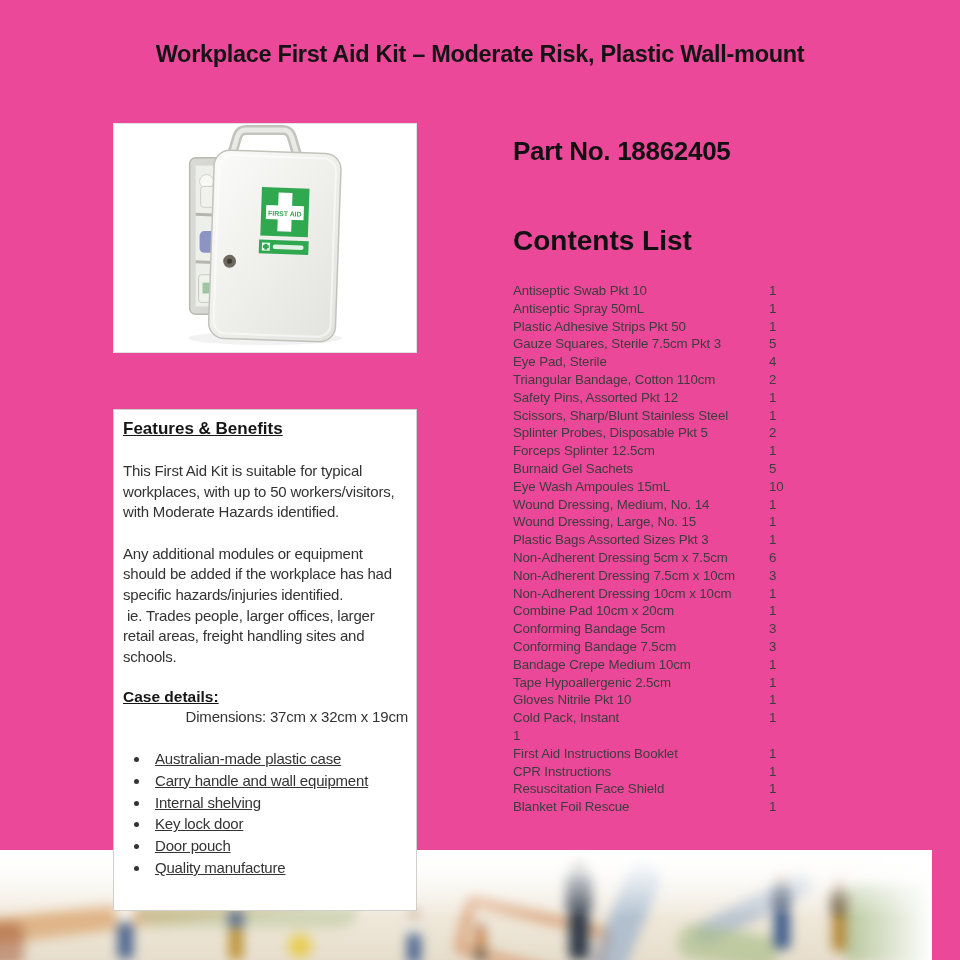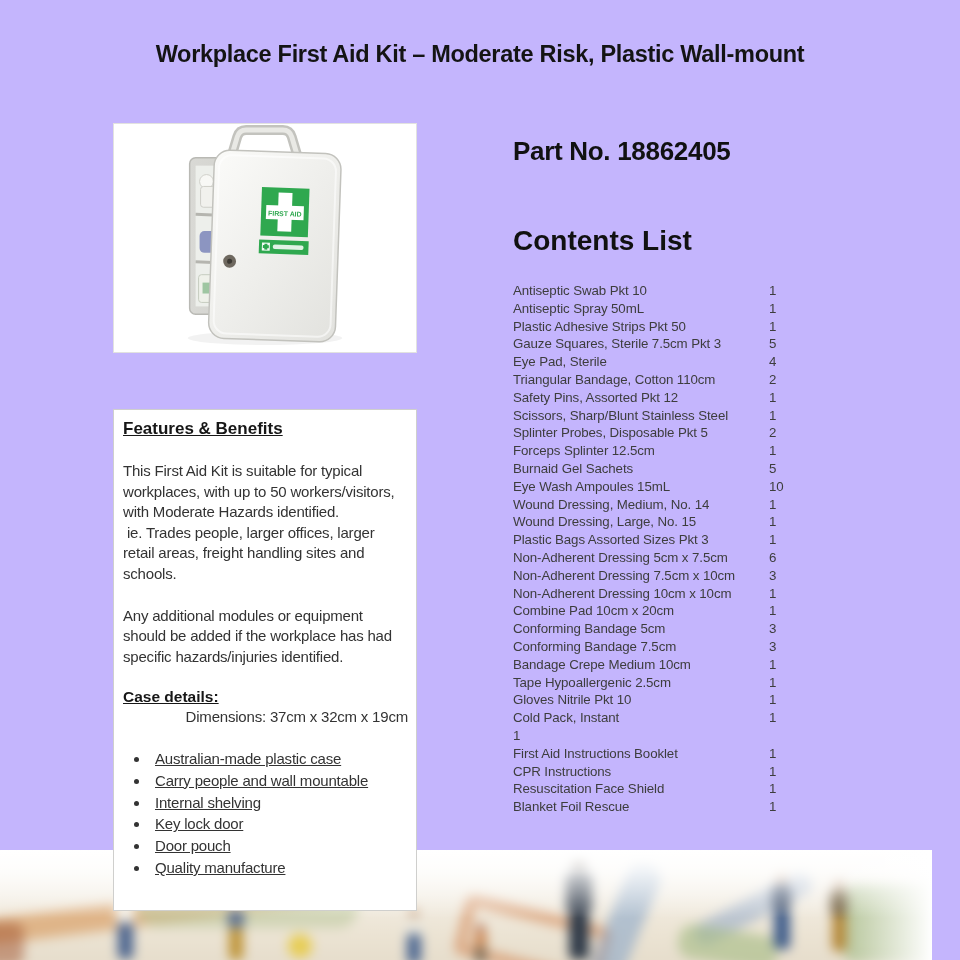--- a/index.html
+++ b/index.html
@@ -1,18 +1,18 @@
 <!DOCTYPE html>
 <html><head>
 <meta charset="utf-8">
 <style>
   * { margin:0; padding:0; box-sizing:border-box; }
   html,body { width:960px; height:960px; background:#fff; overflow:hidden;
     font-family:"Liberation Sans", sans-serif; color:#3a3a3a; }
-  .page { position:relative; width:960px; height:960px; background:#c4b5fd; }
+  .page { position:relative; width:960px; height:960px; background:#ec4899; }
 
   
   .title { position:absolute; top:41px; left:0; width:960px; text-align:center;
     font-size:23.5px; font-weight:bold; color:#141414; letter-spacing:-0.3px; }
 
   
   .img-box { position:absolute; left:113px; top:123px; width:304px; height:230px;
     border:1px solid #e2e2e0; background:#fff; }
   .img-box svg { width:100%; height:100%; display:block; }
 
@@ -297,27 +297,27 @@
         <i style="width:18px;height:26px;border-radius:6px;background:#6e5b3a;"></i>
         <i style="width:15px;height:36px;border-radius:4px;background:#b5893b;"></i>
       </div>
     </div>
     <div class="strip-overlay"></div>
   </div>
 
   <div class="features-box">
     <div class="fb-heading">Features &amp; Benefits</div>
     <p class="fb-p">This First Aid Kit is suitable for typical workplaces, with up to 50 workers/visitors, with Moderate Hazards identified.</p>
+    <p class="fb-p fb-gap">Any additional modules or equipment should be added if the workplace has had specific hazards/injuries identified.</p>
     <p class="fb-p">&nbsp;ie. Trades people, larger offices, larger retail areas, freight handling sites and schools.</p>
-    <p class="fb-p fb-gap">Any additional modules or equipment should be added if the workplace has had specific hazards/injuries identified.</p>
     <div class="fb-sub">Case details:</div>
     <div class="fb-dim">Dimensions: 37cm x 32cm x 19cm</div>
     <ul class="fb-bullets">
         <li>Australian-made plastic case</li>
-        <li>Carry people and wall mountable</li>
+        <li>Carry handle and wall equipment</li>
         <li>Internal shelving</li>
         <li>Key lock door</li>
         <li>Door pouch</li>
         <li>Quality manufacture</li>
       </ul>
   </div>
 
 </div>
 
 </body></html>

